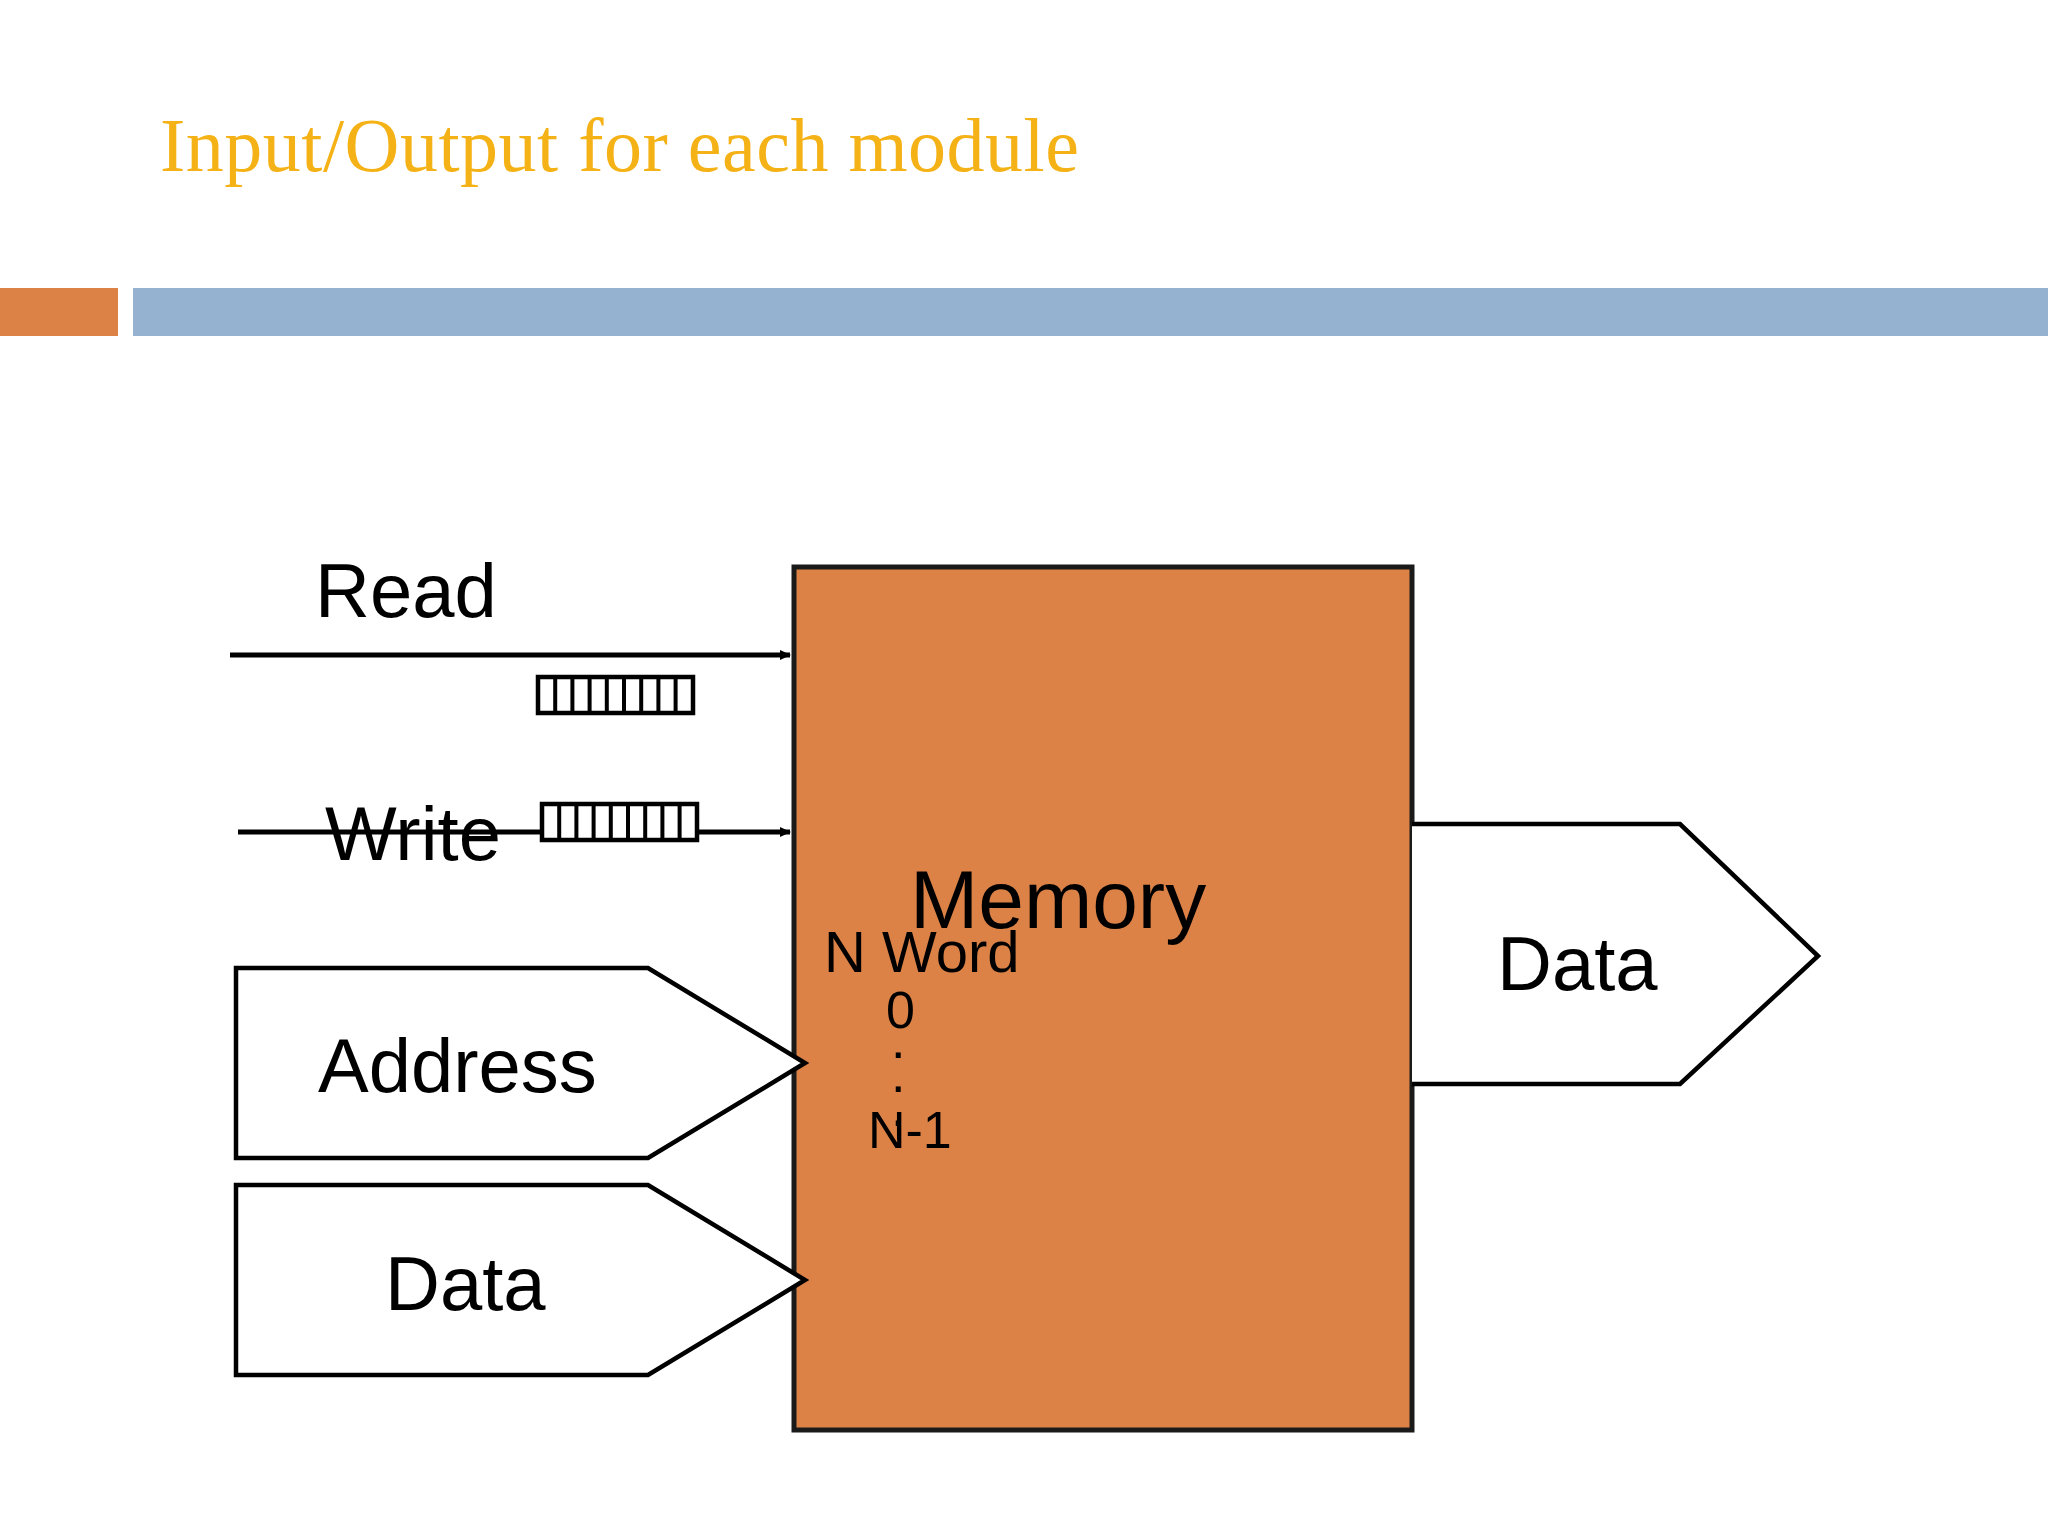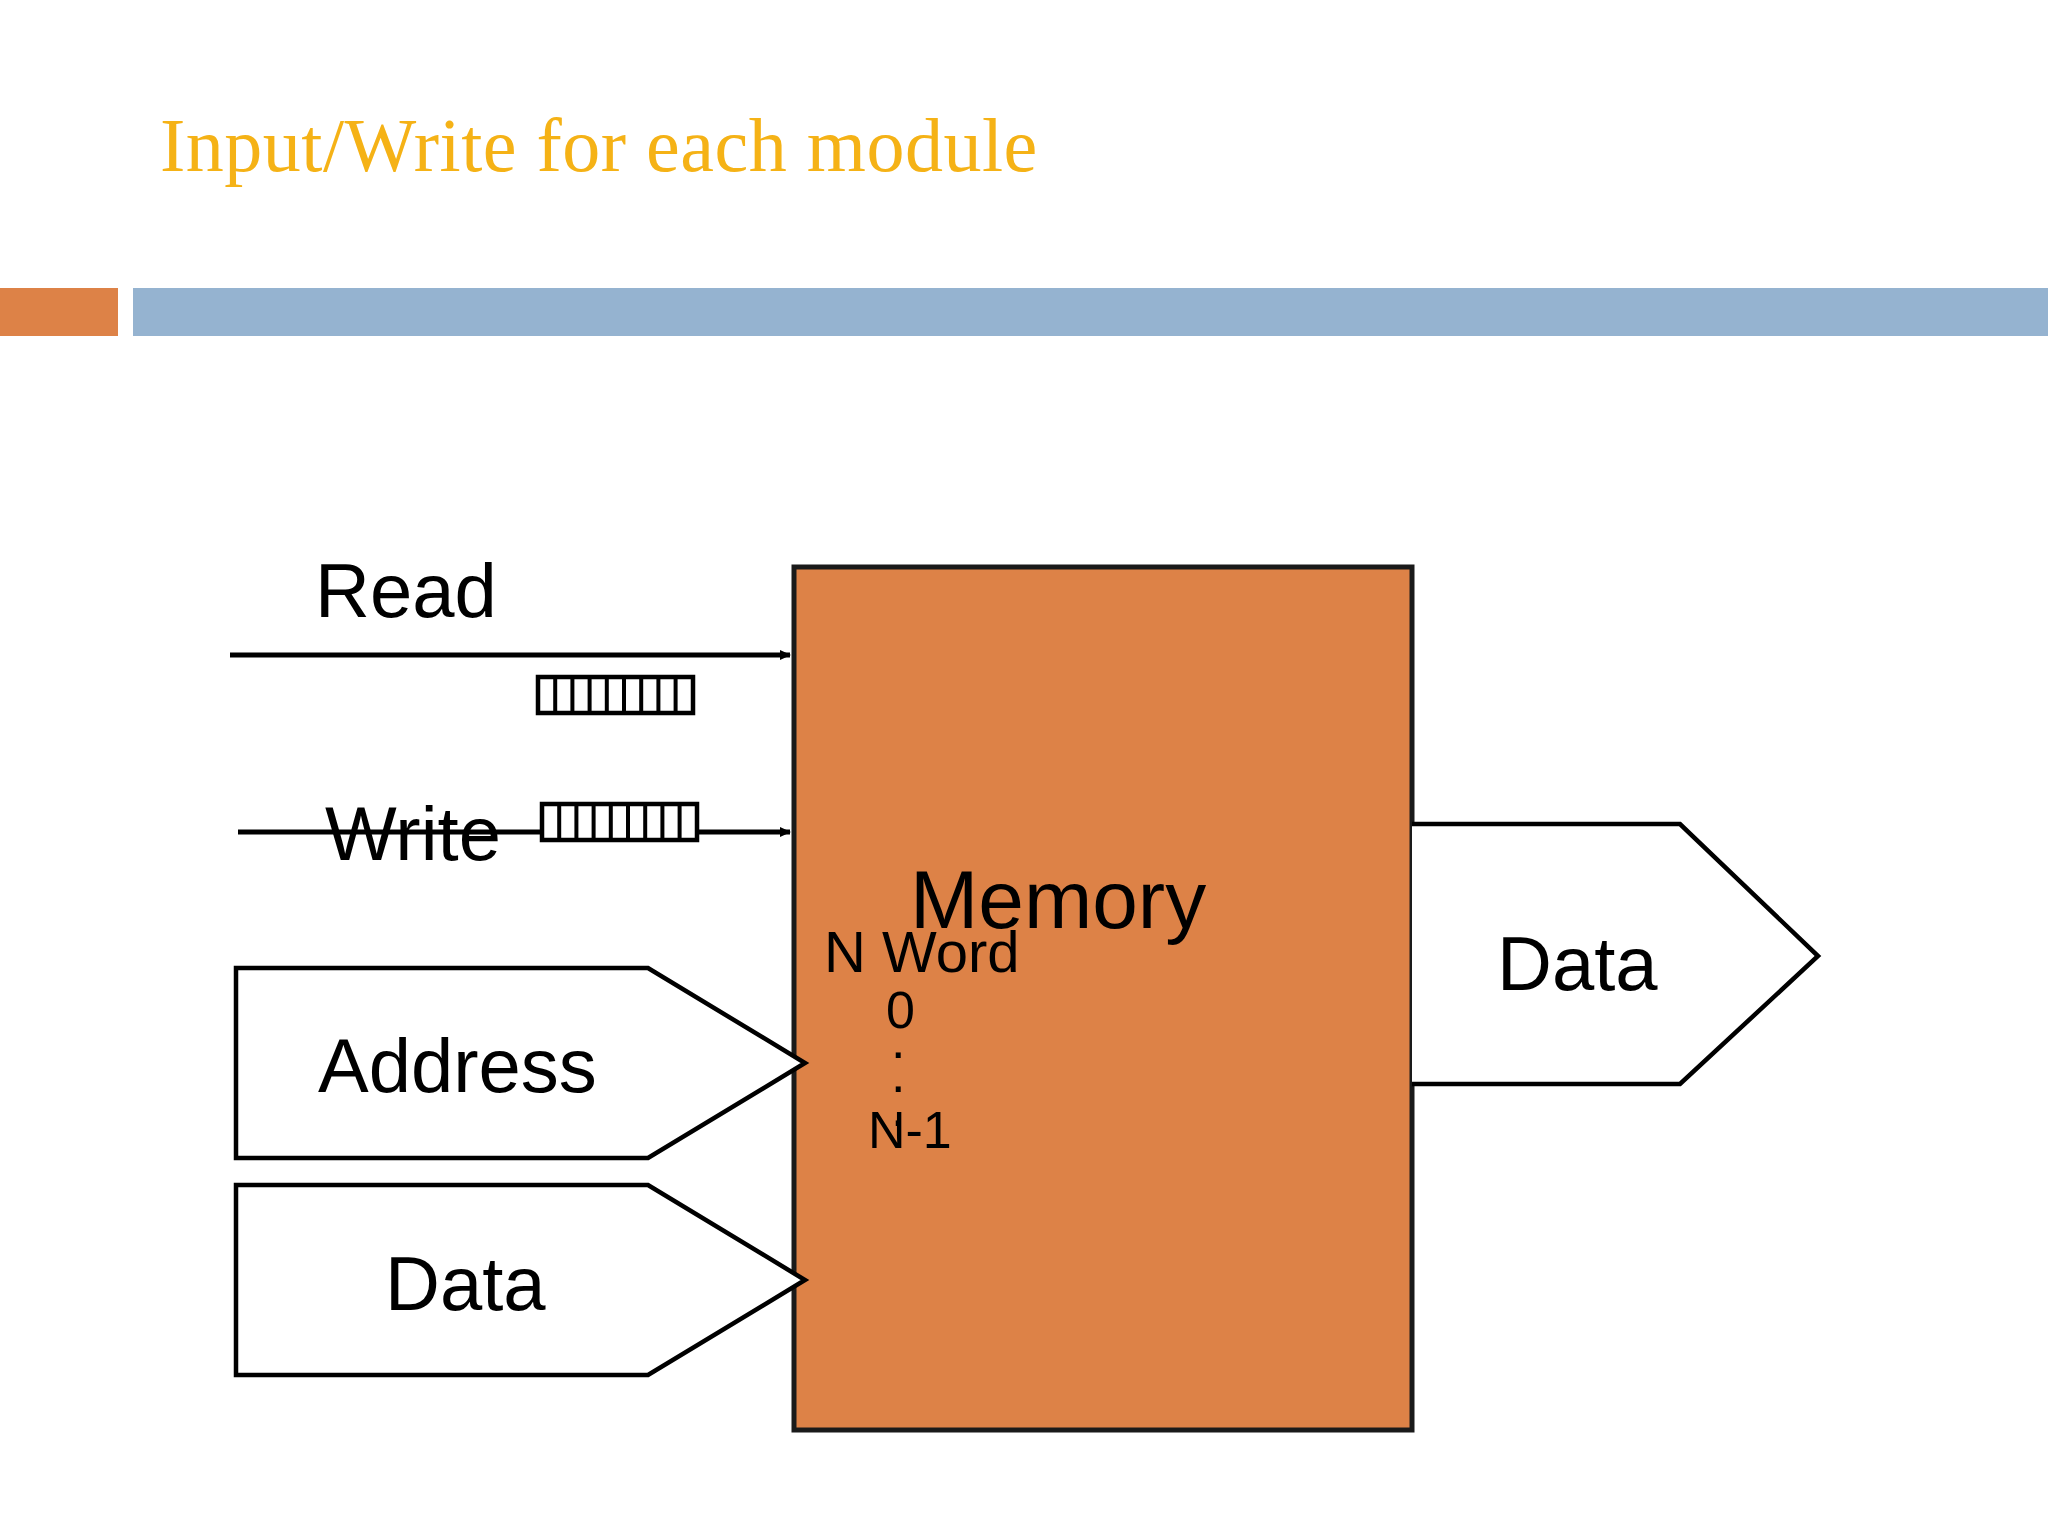--- a/index.html
+++ b/index.html
@@ -66,21 +66,21 @@
   }
 
   .diag-label {
     font-family: "Liberation Sans", sans-serif;
     fill: #000000;
   }
 </style>
 </head>
 <body>
 
-<div id="slide-title">Input/Write for each module</div>
+<div id="slide-title">Input/Output for each module</div>
 
 <div id="header-divider">
   <div id="header-accent-block"></div>
   <div id="header-rule-bar"></div>
 </div>
 
 <div id="diagram">
   <svg width="2048" height="1536" viewBox="0 0 2048 1536" xmlns="http://www.w3.org/2000/svg">
 
     <defs>

